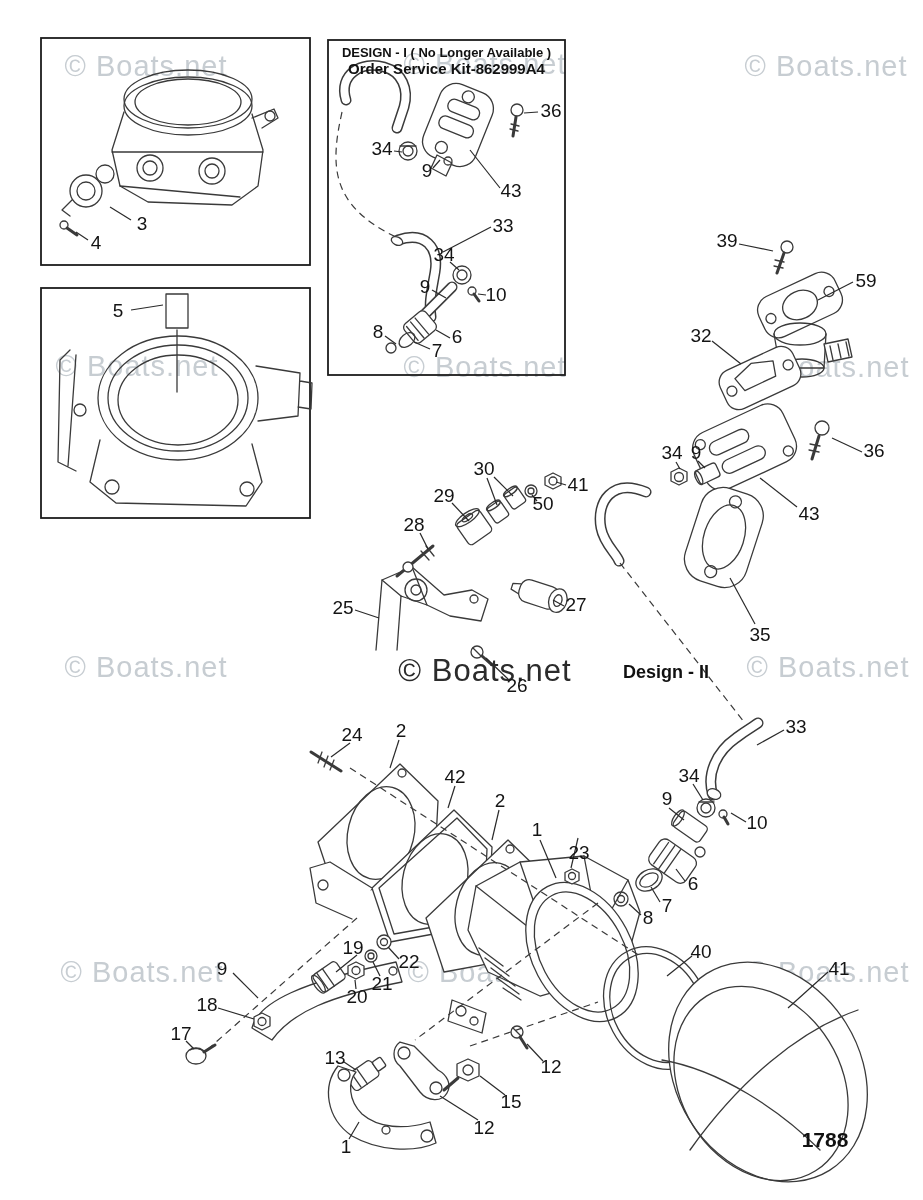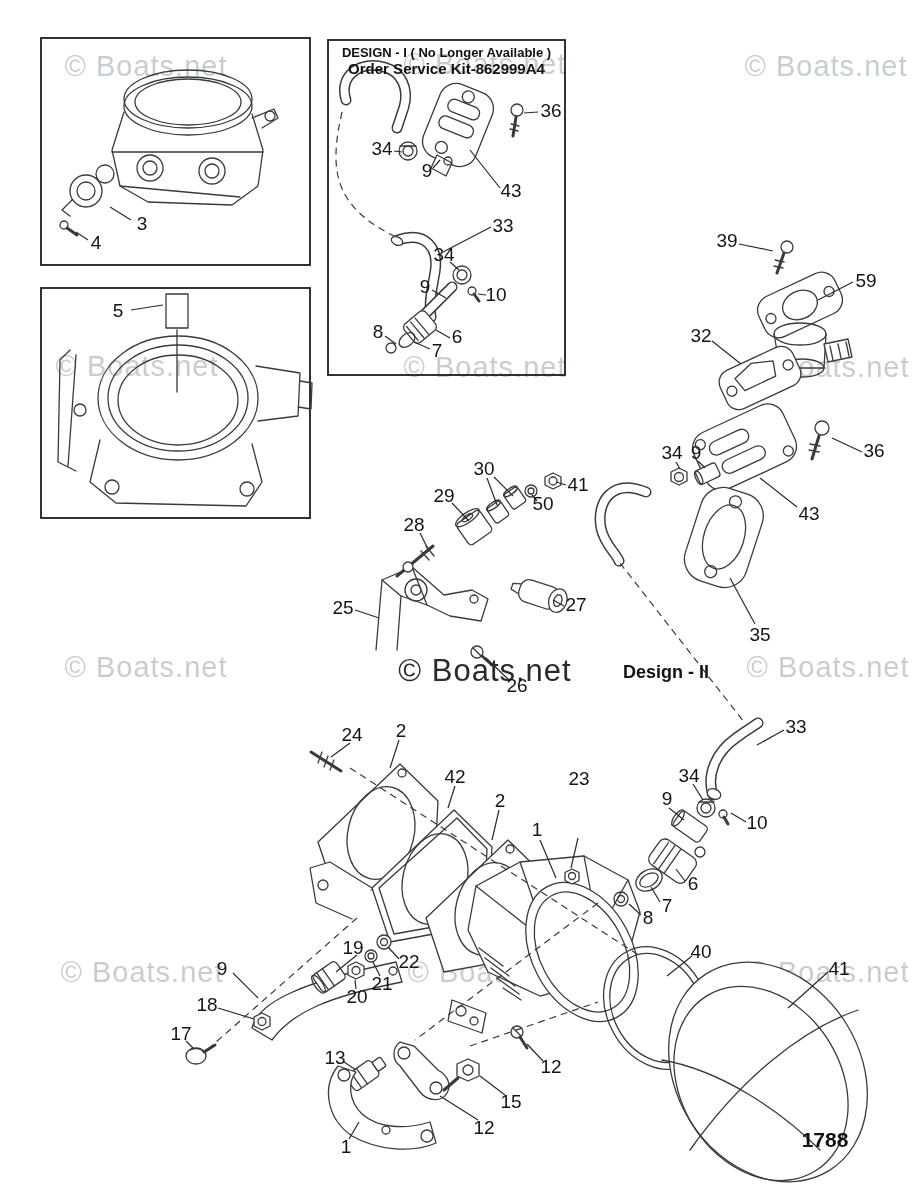--- a/index.html
+++ b/index.html
@@ -504,21 +504,21 @@
   <div class="co" style="left:543px;top:504px">50</div>
   <div class="co" style="left:414px;top:525px">28</div>
   <div class="co" style="left:343px;top:608px">25</div>
   <div class="co" style="left:576px;top:605px">27</div>
   <div class="co" style="left:517px;top:686px">26</div>
   <div class="co" style="left:352px;top:735px">24</div>
   <div class="co" style="left:401px;top:731px">2</div>
   <div class="co" style="left:455px;top:777px">42</div>
   <div class="co" style="left:500px;top:801px">2</div>
   <div class="co" style="left:537px;top:830px">1</div>
-  <div class="co" style="left:579px;top:779px">23</div>
+  <div class="co" style="left:579px;top:853px">23</div>
   <div class="co" style="left:796px;top:727px">33</div>
   <div class="co" style="left:689px;top:776px">34</div>
   <div class="co" style="left:667px;top:799px">9</div>
   <div class="co" style="left:757px;top:823px">10</div>
   <div class="co" style="left:693px;top:884px">6</div>
   <div class="co" style="left:667px;top:906px">7</div>
   <div class="co" style="left:648px;top:918px">8</div>
   <div class="co" style="left:701px;top:952px">40</div>
   <div class="co" style="left:839px;top:969px">41</div>
   <div class="co" style="left:222px;top:969px">9</div>

